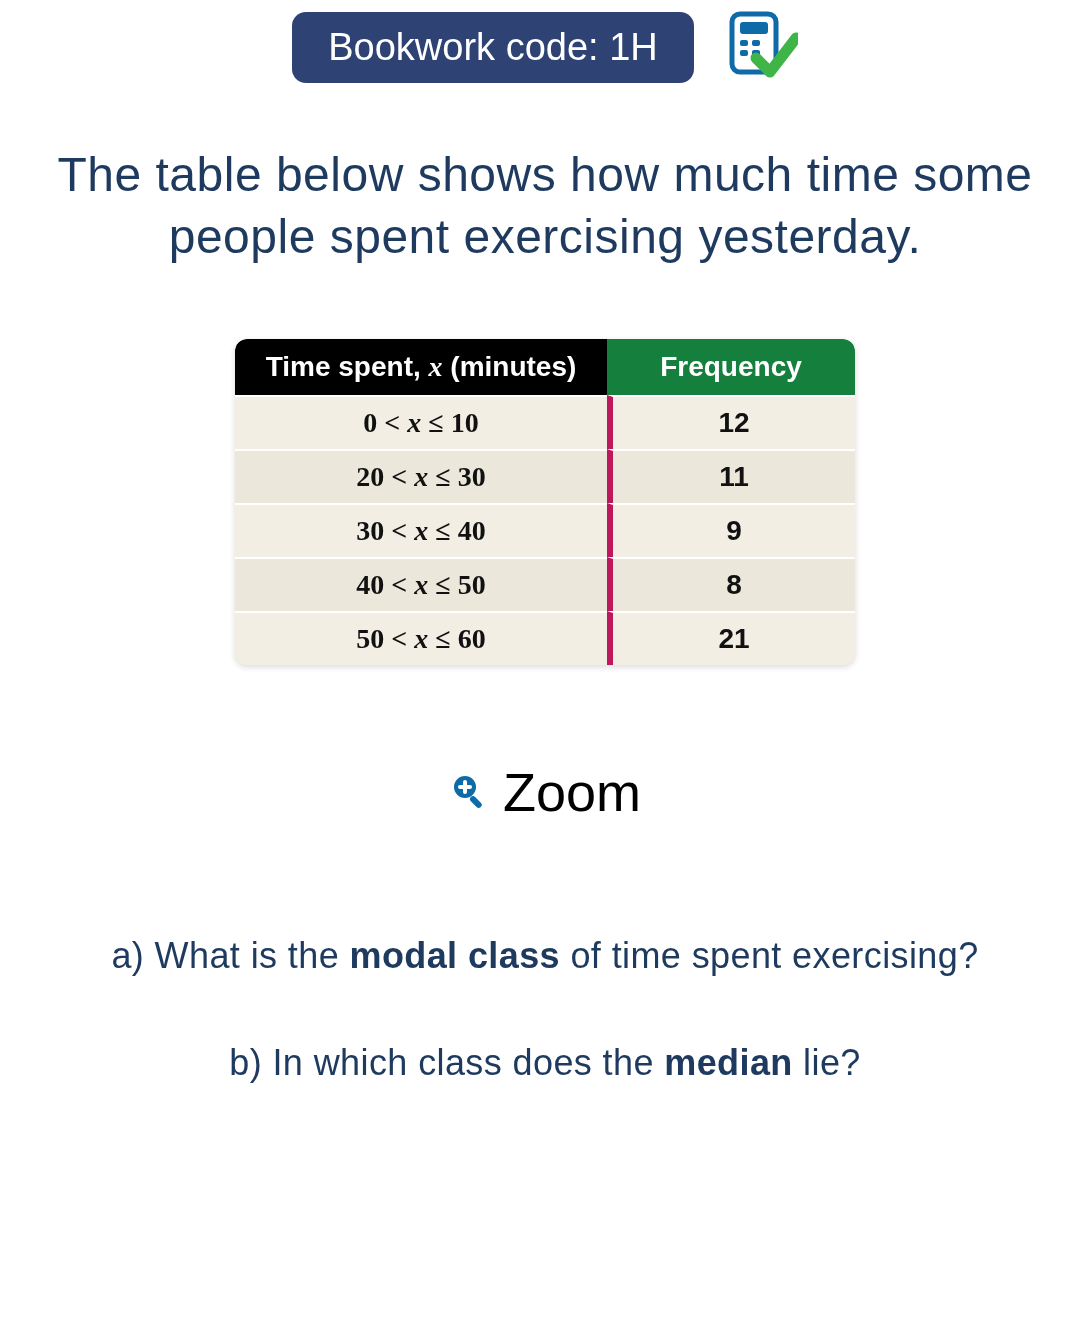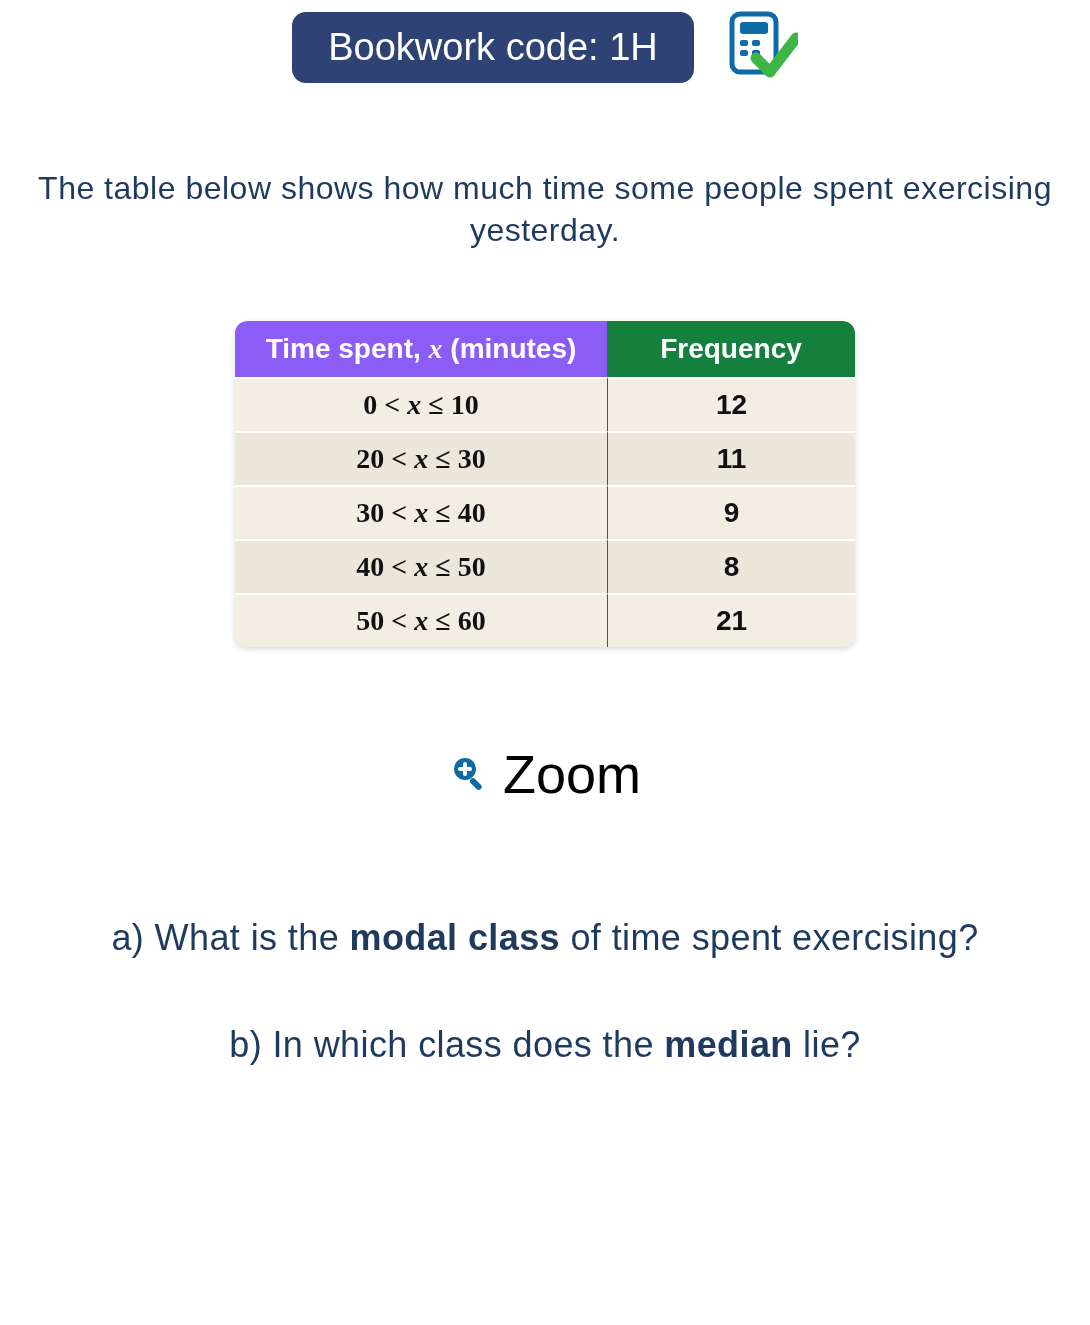--- a/index.html
+++ b/index.html
@@ -28,24 +28,24 @@
     font-weight: 400;
   }
   .calc-icon-wrap {
     width: 74px;
     height: 74px;
     position: relative;
   }
   .calc-icon-wrap svg { width: 100%; height: 100%; }
   .intro-text {
     text-align: center;
-    font-size: 32px;
+    font-size: 48px;
     color: #1e3a5f;
     line-height: 1.3;
-    margin-top: 84px;
+    margin-top: 60px;
     padding: 0 12px;
     letter-spacing: 0.5px;
   }
   .table-wrap {
     display: flex;
     justify-content: center;
     margin-top: 70px;
   }
   table.data {
     border-collapse: separate;
@@ -57,35 +57,35 @@
     background:#f0ebe0;
     font-family: Arial, 'Segoe UI', sans-serif;
   }
   table.data th {
     color: #fff;
     font-weight: 700;
     font-size: 28px;
     padding: 12px 8px;
     text-align: center;
   }
-  table.data th.time-h { background: #8b5cf6; width: 60%; border-top-left-radius:12px;}
+  table.data th.time-h { background: #000000; width: 60%; border-top-left-radius:12px;}
   table.data th.freq-h { background: #15803d; width: 40%; border-top-right-radius:12px;}
   table.data td {
     text-align: center;
     font-size: 28px;
     font-weight: 700;
     color: #111;
     padding: 10px 6px;
     border-top: 2px solid #fff;
   }
   table.data td.range { font-family: 'Times New Roman', serif; text-align: center; }
   table.data td.range .xvar { font-style: italic; font-family: 'Times New Roman', serif; }
   table.data tr:nth-child(odd) td { background:#f2eee3; }
   table.data tr:nth-child(even) td { background:#ece7db; }
-  table.data td + td { border-left: 1px solid #be185d; margin-left: 28px; }
+  table.data td + td { border-left: 6px solid #be185d; margin-left: 28px; }
 
   .zoom-row {
     display:flex;
     justify-content:center;
     align-items:center;
     gap:14px;
     margin-top: 96px;
     color:#000000;
     font-size: 54px;
     font-weight: 500;

